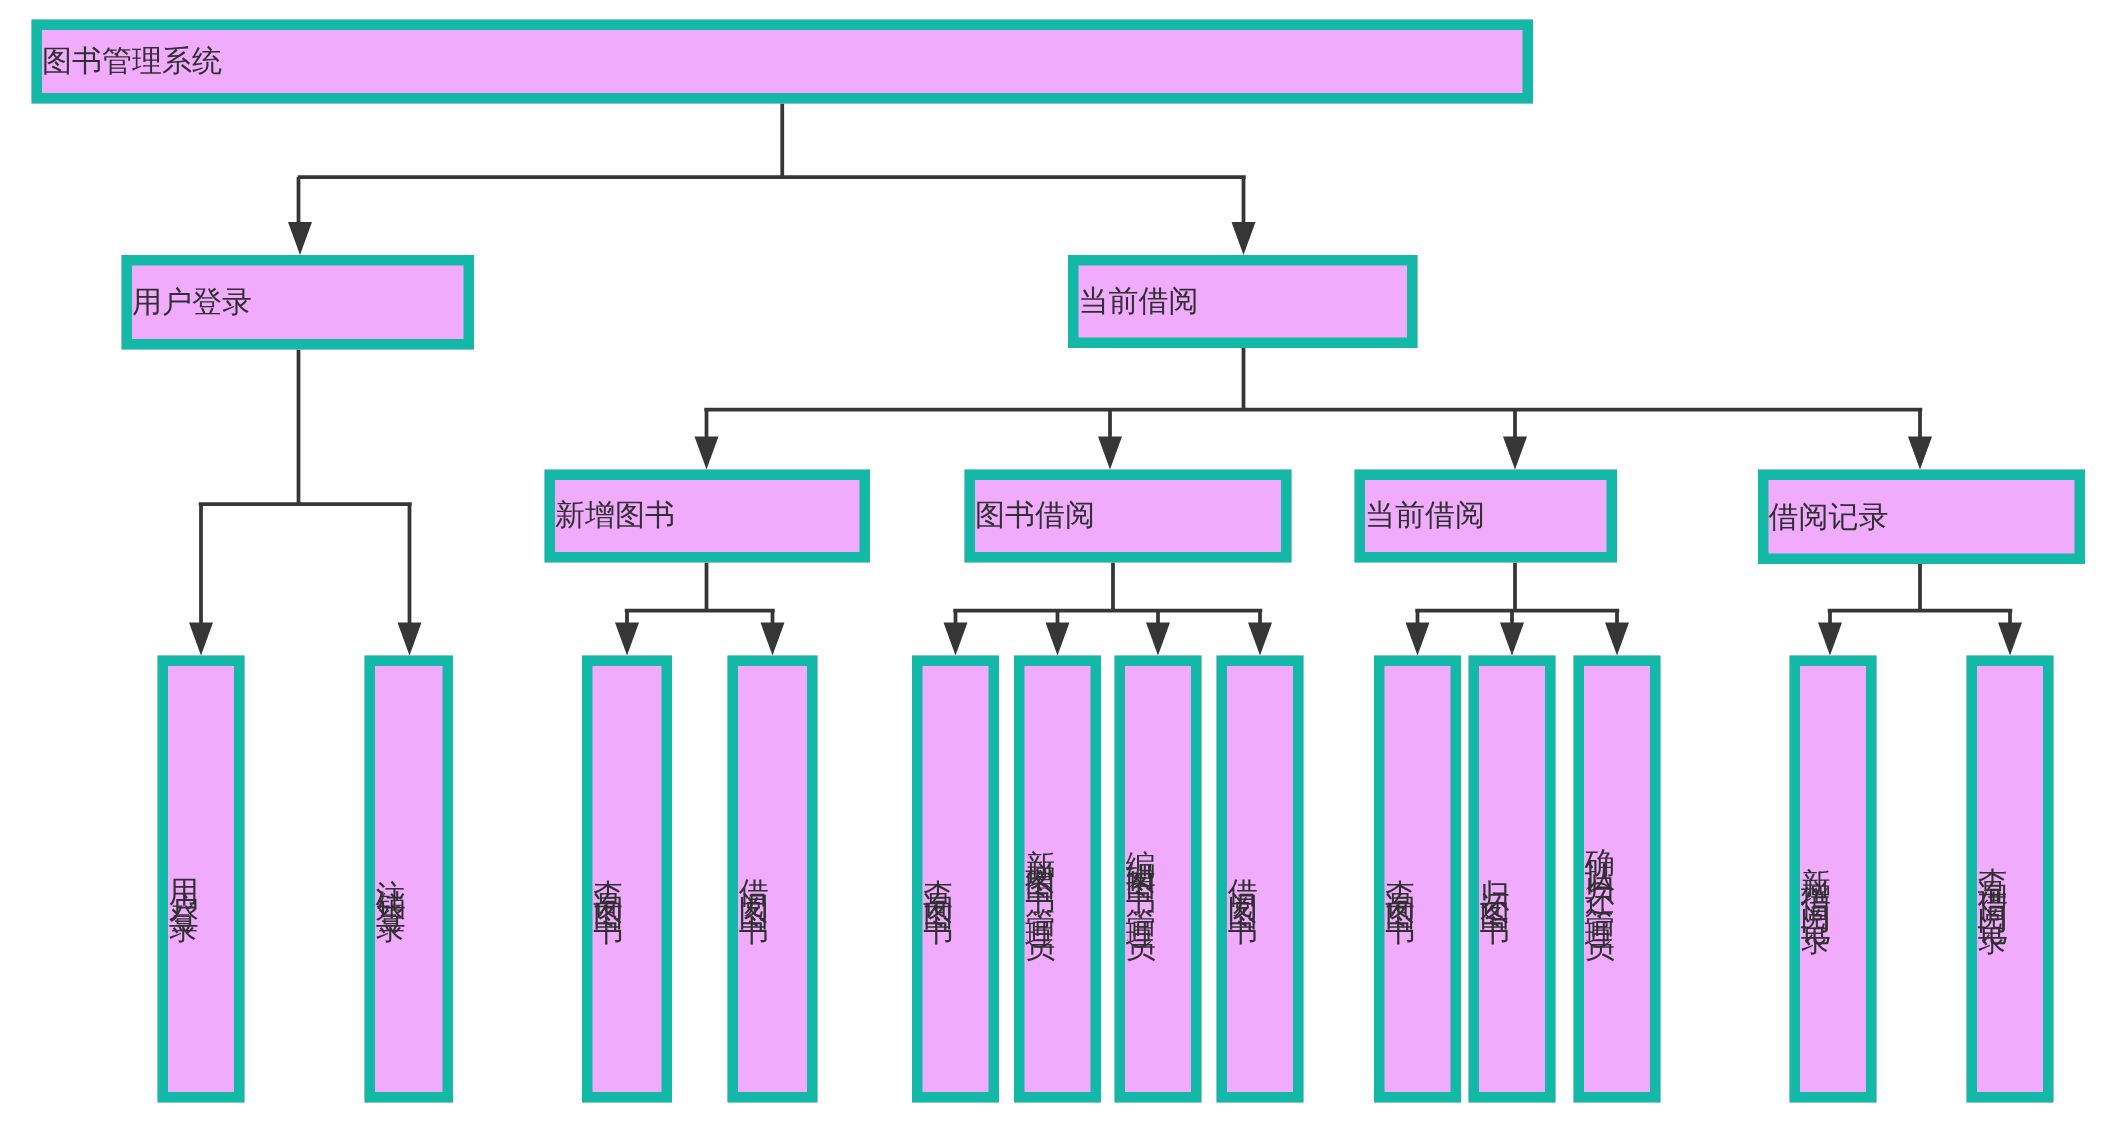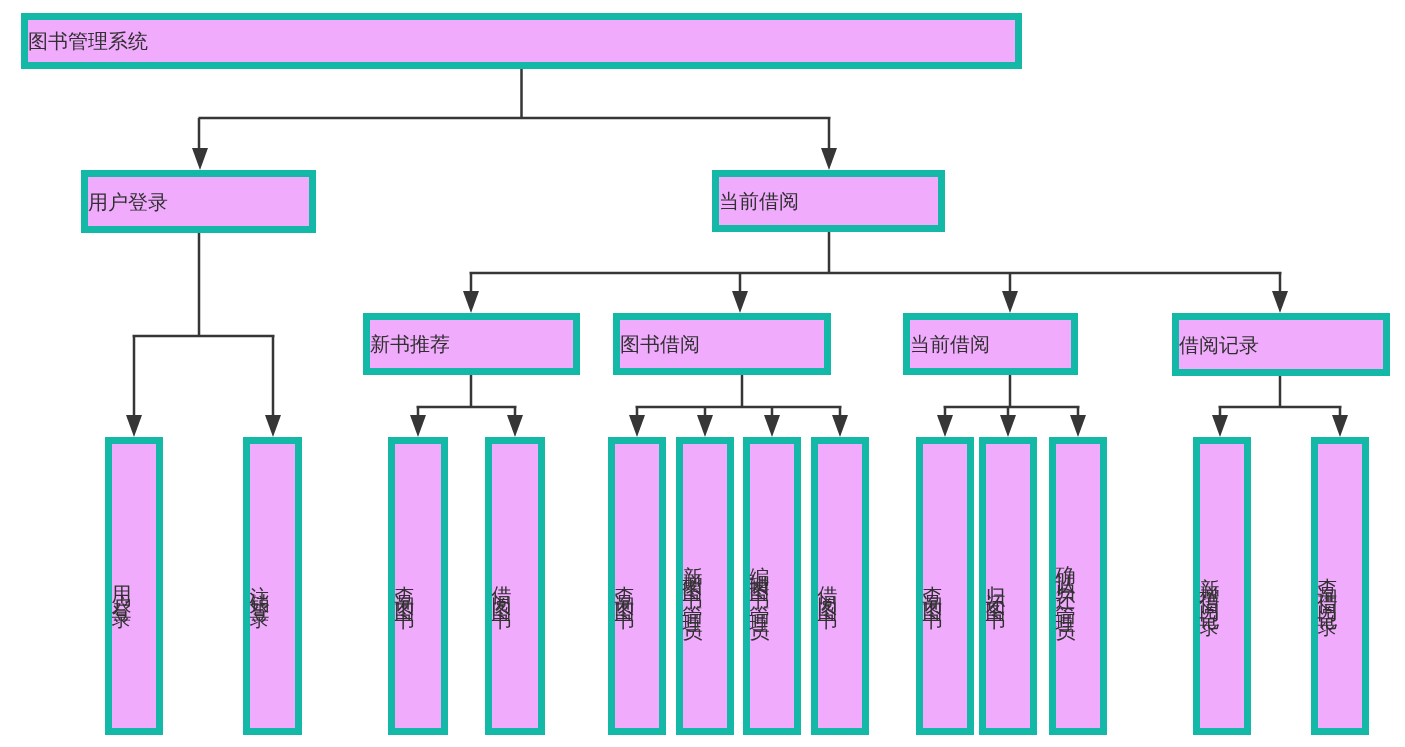--- a/index.html
+++ b/index.html
@@ -41,21 +41,21 @@
     text-orientation: mixed;
     letter-spacing: 8px;
     line-height: 1;
     white-space: nowrap;
   }
   
   .n-root      { left: 21px;   top: 13px;  width: 1001px; height: 56px; }
   .n-login     { left: 81px;   top: 170px; width: 235px;  height: 63px; }
   .n-bookmgmt  { left: 712px;  top: 170px; width: 233px;  height: 62px; }
   .n-newbook   { left: 363px;  top: 313px; width: 217px;  height: 62px; }
-  .n-borrow    { left: 613px;  top: 313px; width: 218px;  height: 62px; }
+  .n-borrow    { left: 643px;  top: 313px; width: 218px;  height: 62px; }
   .n-current   { left: 903px;  top: 313px; width: 175px;  height: 62px; }
   .n-records   { left: 1172px; top: 313px; width: 218px;  height: 63px; }
   
   .leaf { top: 437px; height: 298px; }
   .l-1  { left: 105px;  width: 58px; }
   .l-2  { left: 243px;  width: 59px; }
   .l-3  { left: 388px;  width: 60px; }
   .l-4  { left: 485px;  width: 60px; }
   .l-5  { left: 608px;  width: 58px; }
   .l-6  { left: 676px;  width: 58px; }
@@ -126,21 +126,21 @@
   </div>
 
   <div class="box n-login">
     <span>用户登录</span>
   </div>
   <div class="box n-bookmgmt">
     <span>当前借阅</span>
   </div>
 
   <div class="box n-newbook">
-    <span>新书推荐</span>
+    <span>新增图书</span>
   </div>
   <div class="box n-borrow">
     <span>图书借阅</span>
   </div>
   <div class="box n-current">
     <span>当前借阅</span>
   </div>
   <div class="box n-records">
     <span>借阅记录</span>
   </div>

